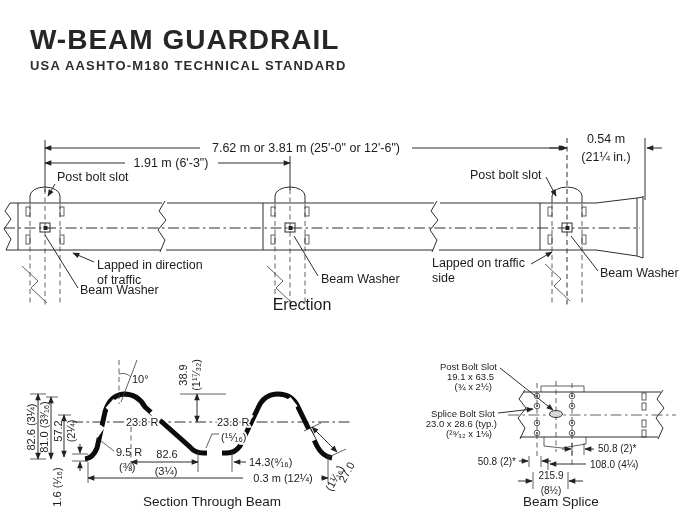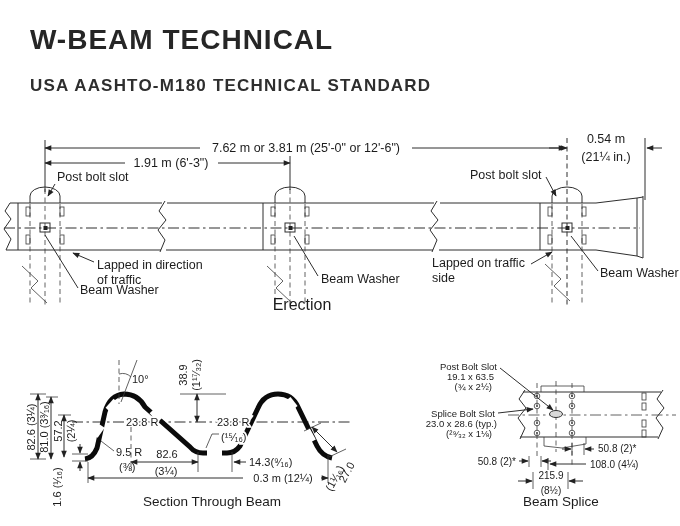--- a/index.html
+++ b/index.html
@@ -1,21 +1,21 @@
 <!DOCTYPE html>
 <html><head>
 <meta charset="utf-8">
 <style>
   *{margin:0;padding:0;box-sizing:border-box}
   html,body{background:#fff}
   .page{position:relative;width:680px;height:526px;background:#fff;
         font-family:"Liberation Sans","DejaVu Sans",sans-serif;overflow:hidden;color:#222}
   .title{position:absolute;left:30px;top:24px;font-size:28px;font-weight:700;
          letter-spacing:1px;color:#262626;white-space:nowrap}
-  .subtitle{position:absolute;left:30px;top:76px;font-size:17px;font-weight:700;
+  .subtitle{position:absolute;left:30px;top:58px;font-size:13px;font-weight:700;
             letter-spacing:1.2px;color:#2e2e2e;white-space:nowrap}
   svg{position:absolute;overflow:visible}
   svg text{fill:#1c1c1c}
   .ln{stroke:#2e2e2e;stroke-width:1;fill:none}
   .thin{stroke:#3a3a3a;stroke-width:0.8;fill:none}
   .dash{stroke-dasharray:5 3.5}
   .cline{stroke-dasharray:11 3.5 2.5 3.5}
   .prof{stroke:#0b0b0b;stroke-width:5;fill:none;stroke-linecap:butt}
   .wgap{stroke:#fff;stroke-width:6.5;fill:none}
   .t12{font-size:12.5px}
@@ -26,21 +26,21 @@
   .cap2{font-size:13.5px}
   .mid{text-anchor:middle}
   .end{text-anchor:end}
   .halo{paint-order:stroke;stroke:#fff;stroke-width:3.5px}
 </style>
 </head>
 <body>
 
 <div class="page">
 
-  <div class="title">W-BEAM TECHNICAL</div>
+  <div class="title">W-BEAM GUARDRAIL</div>
   <div class="subtitle">USA AASHTO-M180 TECHNICAL STANDARD</div>
 
   <svg style="left:0;top:128px" width="680" height="192" viewBox="0 128 680 192">
     <defs>
       <marker id="ae1" viewBox="0 0 10 10" refX="9" refY="5" markerWidth="9" markerHeight="7" orient="auto-start-reverse">
         <path d="M0,1 L10,5 L0,9 Z" fill="#222"></path>
       </marker>
     </defs>
 
     <g>

